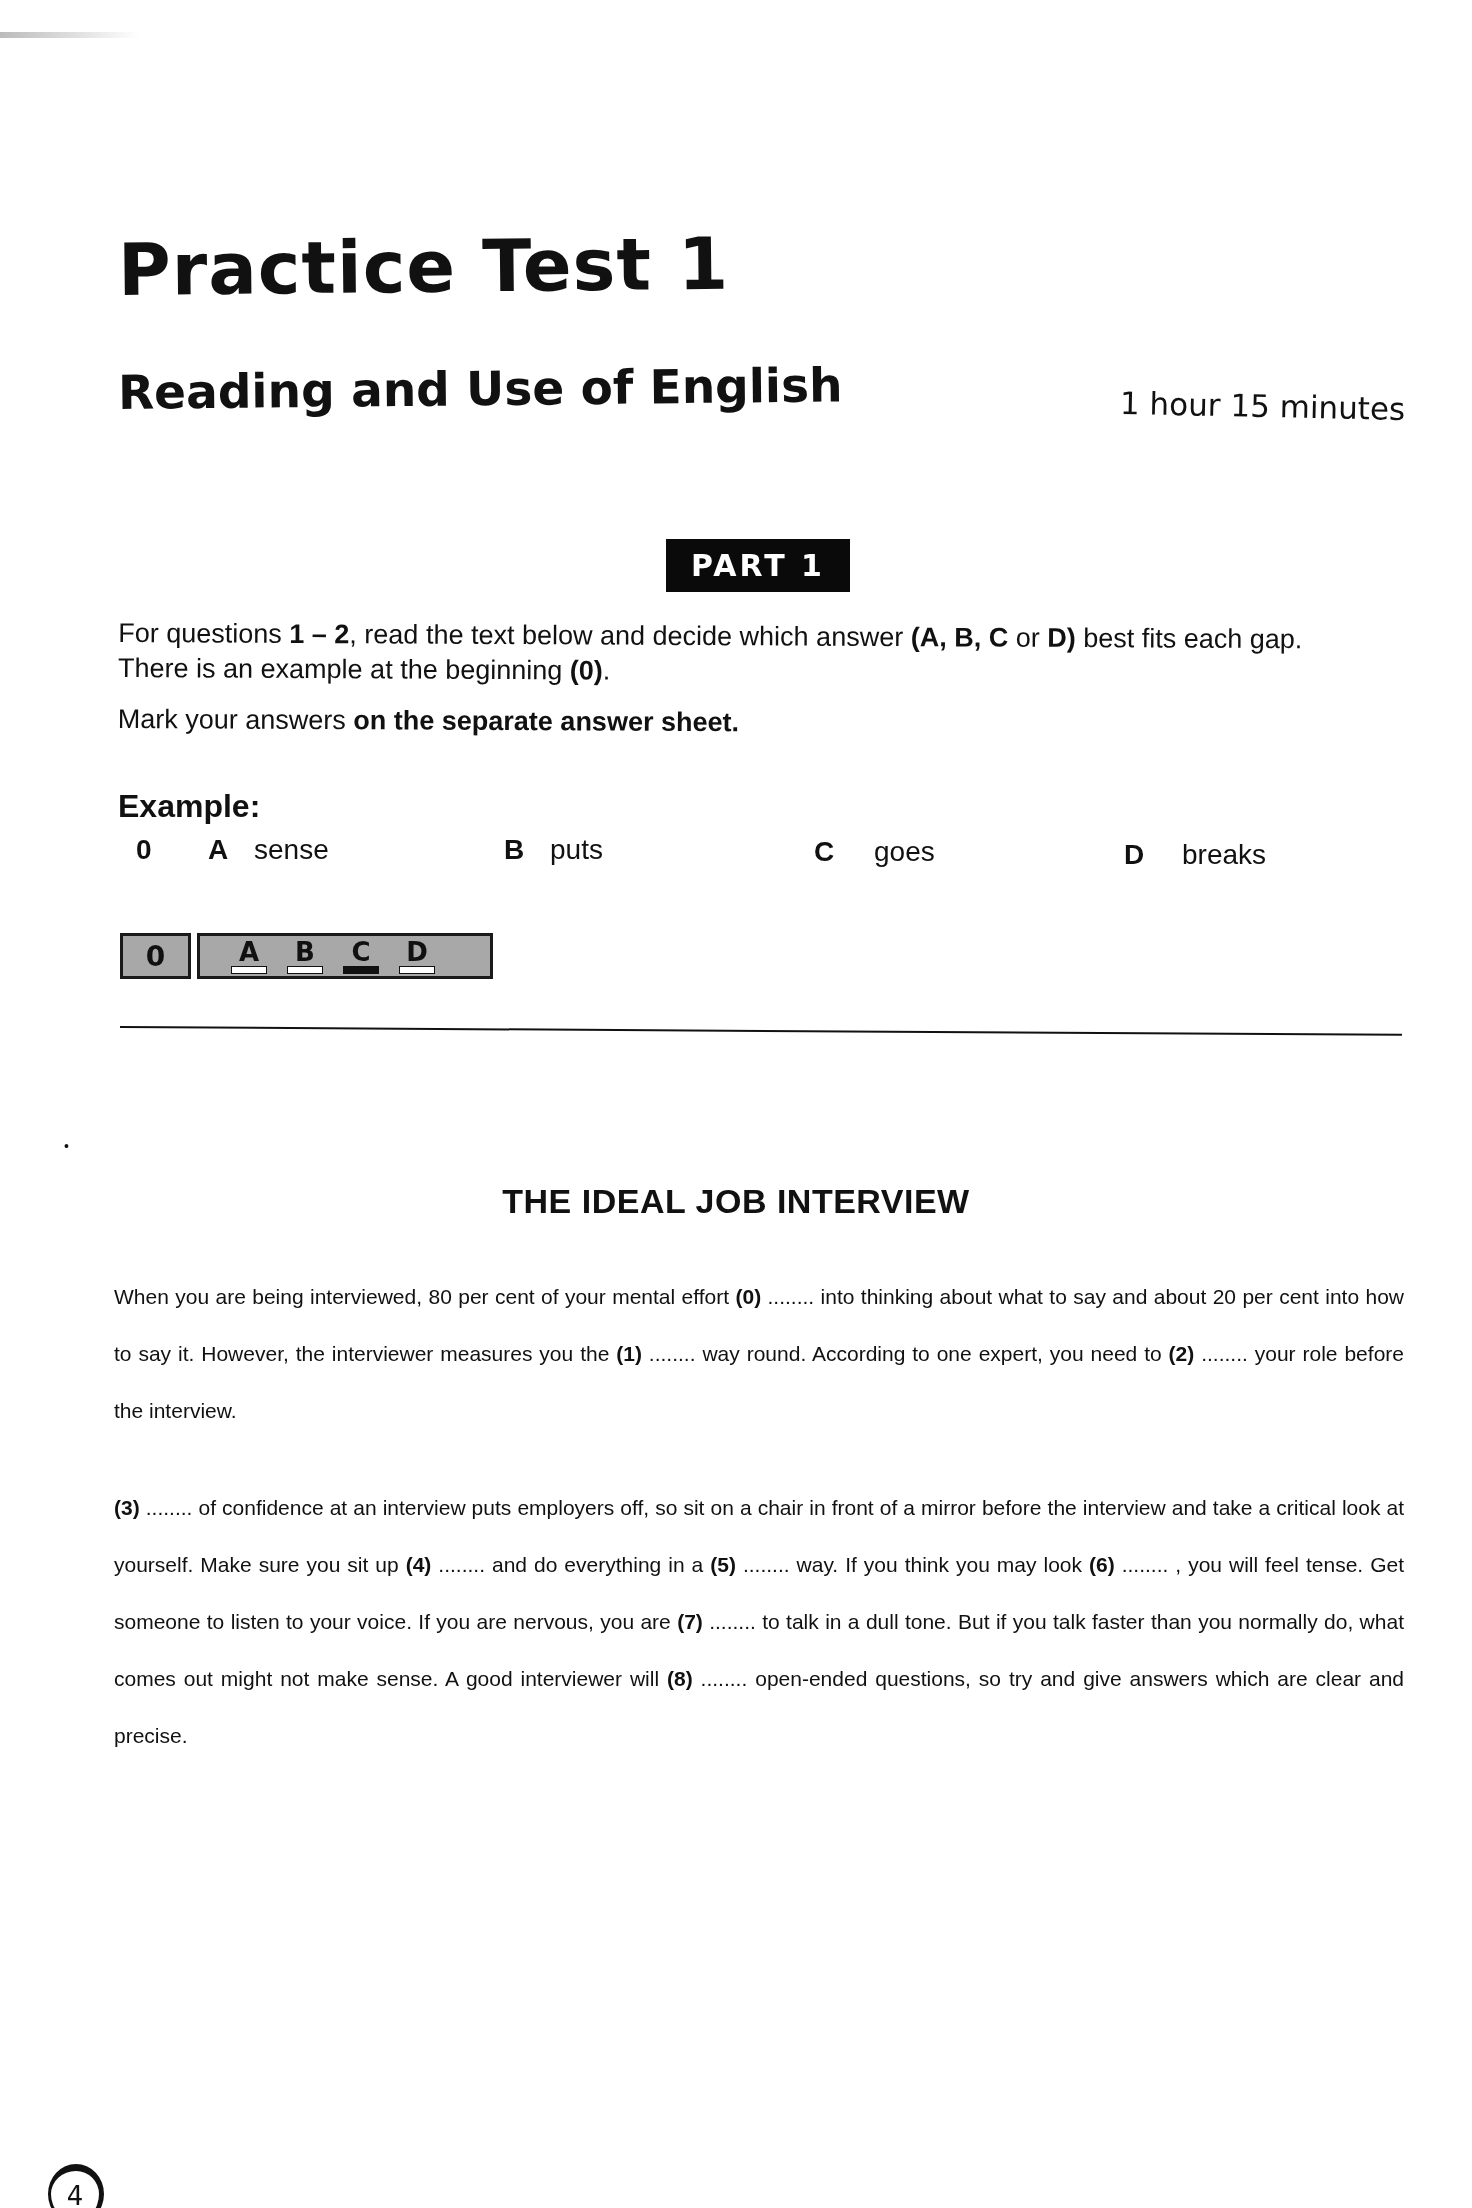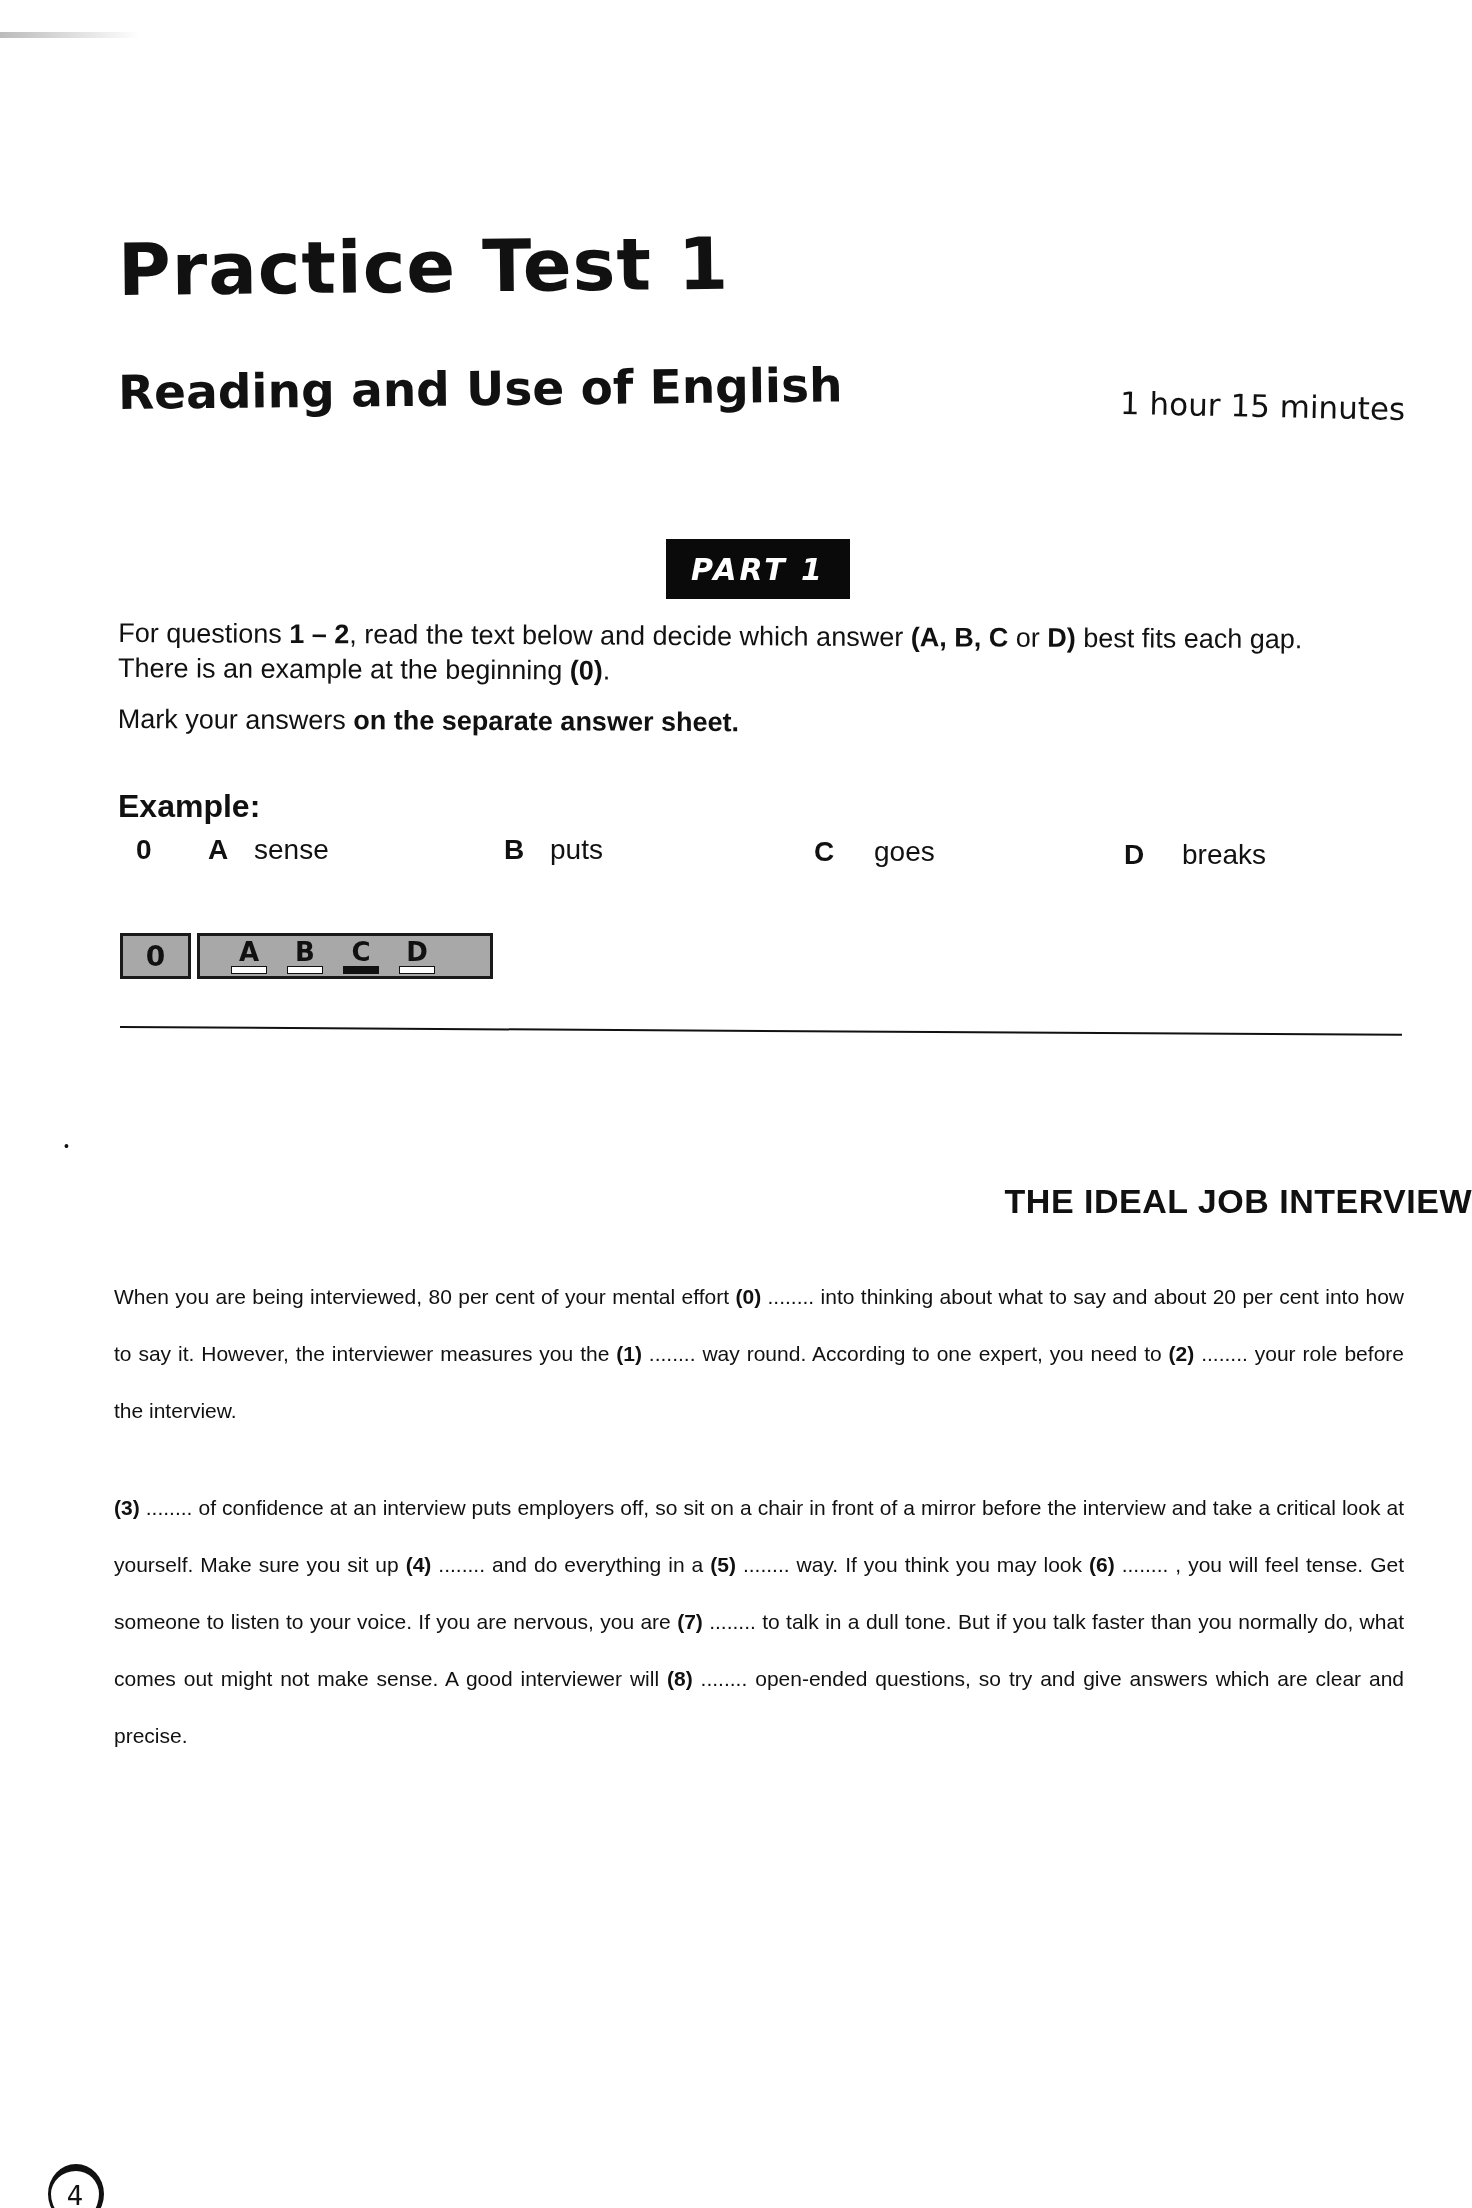--- a/index.html
+++ b/index.html
@@ -24,25 +24,25 @@
       font-weight: bold; font-size: 47px; margin: 0;
       transform: rotate(-0.6deg); transform-origin: left center;
     }
     .duration {
       position: absolute; left: 1120px; top: 353px;
       font-family: "DejaVu Sans", sans-serif;
       font-size: 31px; transform: rotate(1.2deg); transform-origin: left center;
     }
     .part-badge {
       position: absolute; left: 666px; top: 507px;
-      width: 184px; height: 60px;
+      width: 184px; height: 53px;
       background: #0a0a0a; color: #ffffff;
       font-family: "DejaVu Sans", sans-serif;
       font-weight: bold; font-size: 30px; letter-spacing: 3px;
-      display: flex; align-items: center; justify-content: center; font-style: italic;
+      display: flex; align-items: center; justify-content: center;
     }
     .instructions {
       position: absolute; left: 118px; top: 584px; width: 1300px;
       font-size: 27px; line-height: 35px;
       transform: rotate(0.3deg); transform-origin: left center;
     }
     .instructions p { margin: 0; }
     .instructions p.mark { margin-top: 16px; }
     b { font-weight: bold; }
     .example-label {
@@ -69,21 +69,21 @@
     .bubble .l { font-family: "DejaVu Sans", sans-serif; font-weight: bold; font-size: 26px; line-height: 26px; }
     .bubble .bar { width: 34px; height: 6px; background: #ffffff; border: 1.5px solid #111; margin-top: 1px; }
     .bubble.selected .bar { background: #111; }
     .divider {
       position: absolute; left: 120px; top: 994px; width: 1282px; height: 0;
       border-top: 2px solid #111;
       transform: rotate(0.35deg); transform-origin: left center;
     }
     .dot-mark { position: absolute; left: 64px; top: 1106px; font-size: 14px; }
     .text-title {
-      position: absolute; left: 0; width: 1472px; top: 1150px; text-align: right;
+      position: absolute; left: 0; width: 1472px; top: 1150px; text-align: center;
       font-weight: bold; font-size: 34px; letter-spacing: 0.5px;
     }
     .passage {
       position: absolute; left: 114px; width: 1290px;
       font-size: 21px; line-height: 57px;
       text-align: justify;
     }
     .passage p { margin: 0; }
     .passage-1 { top: 1236px; }
     .passage-2 { top: 1447px; }

